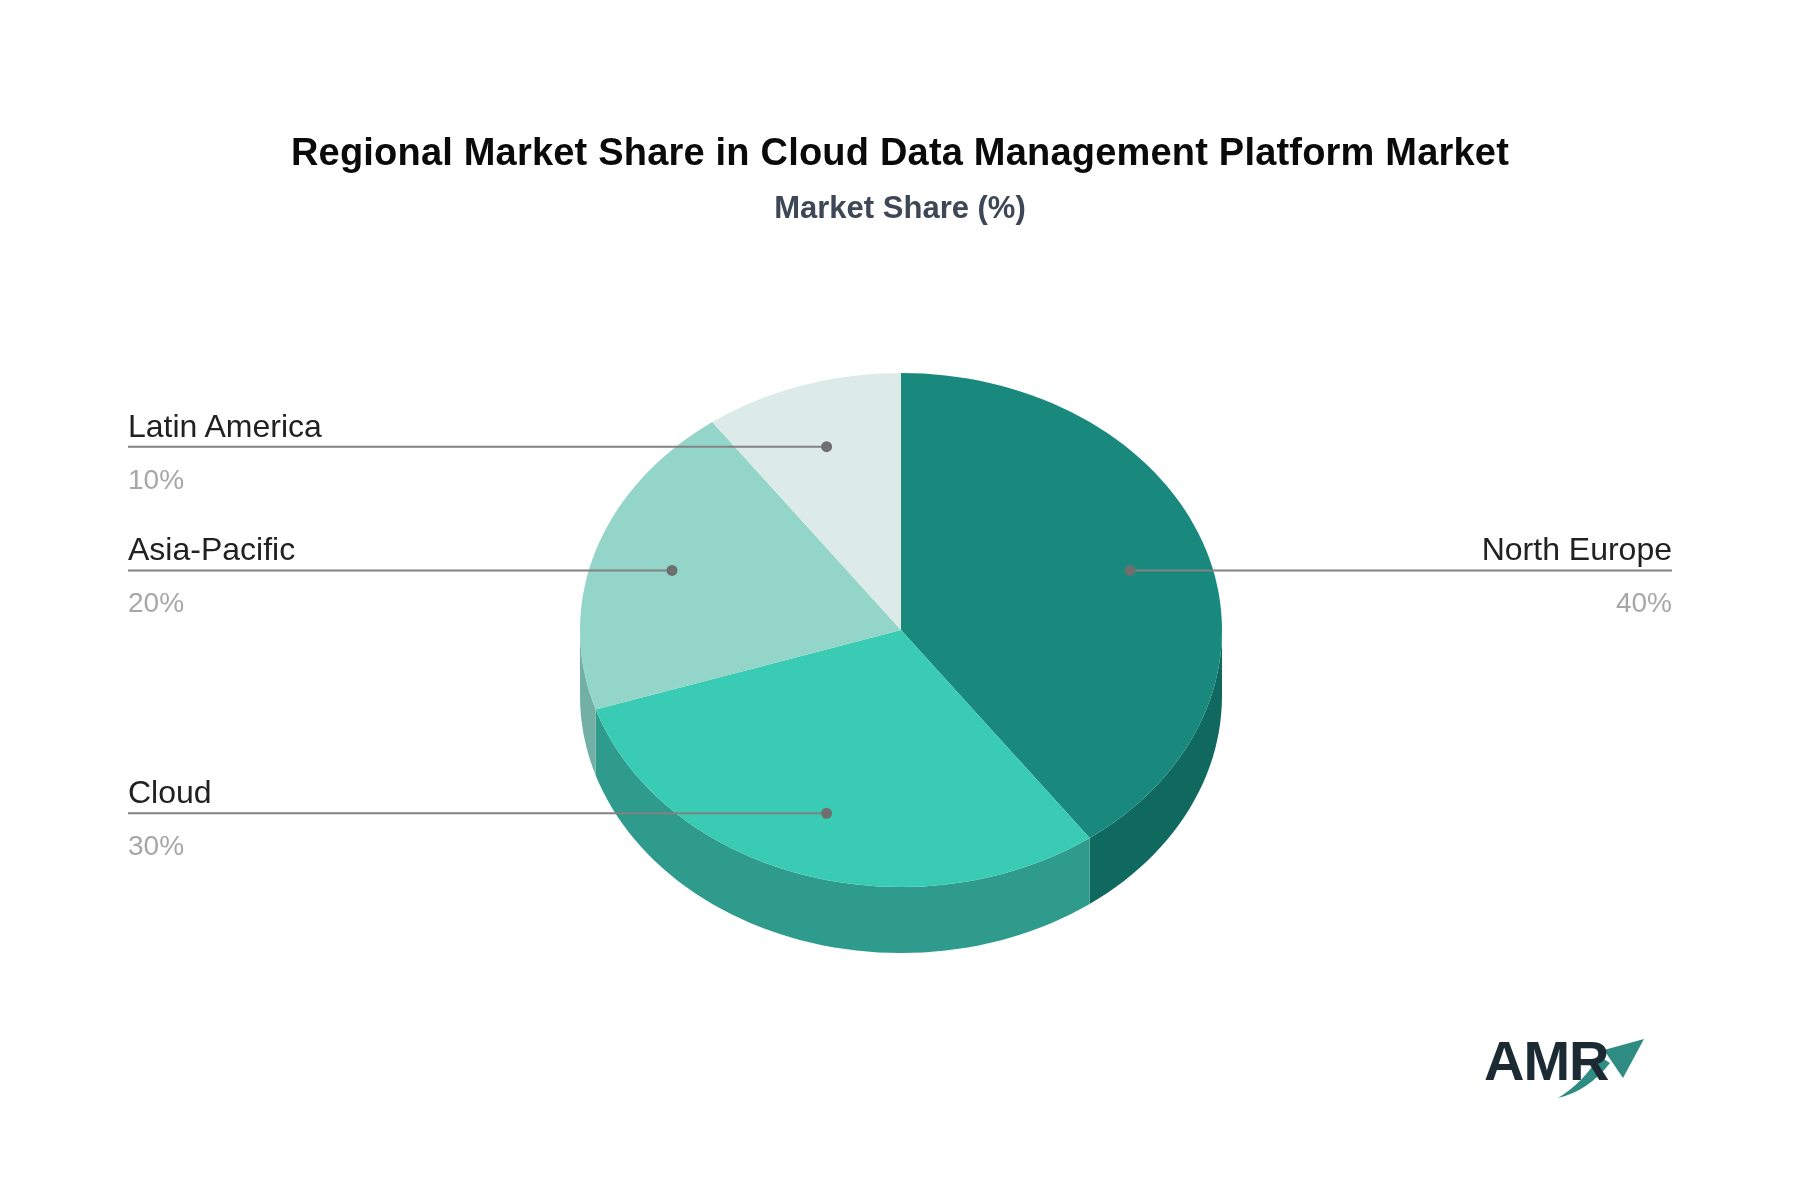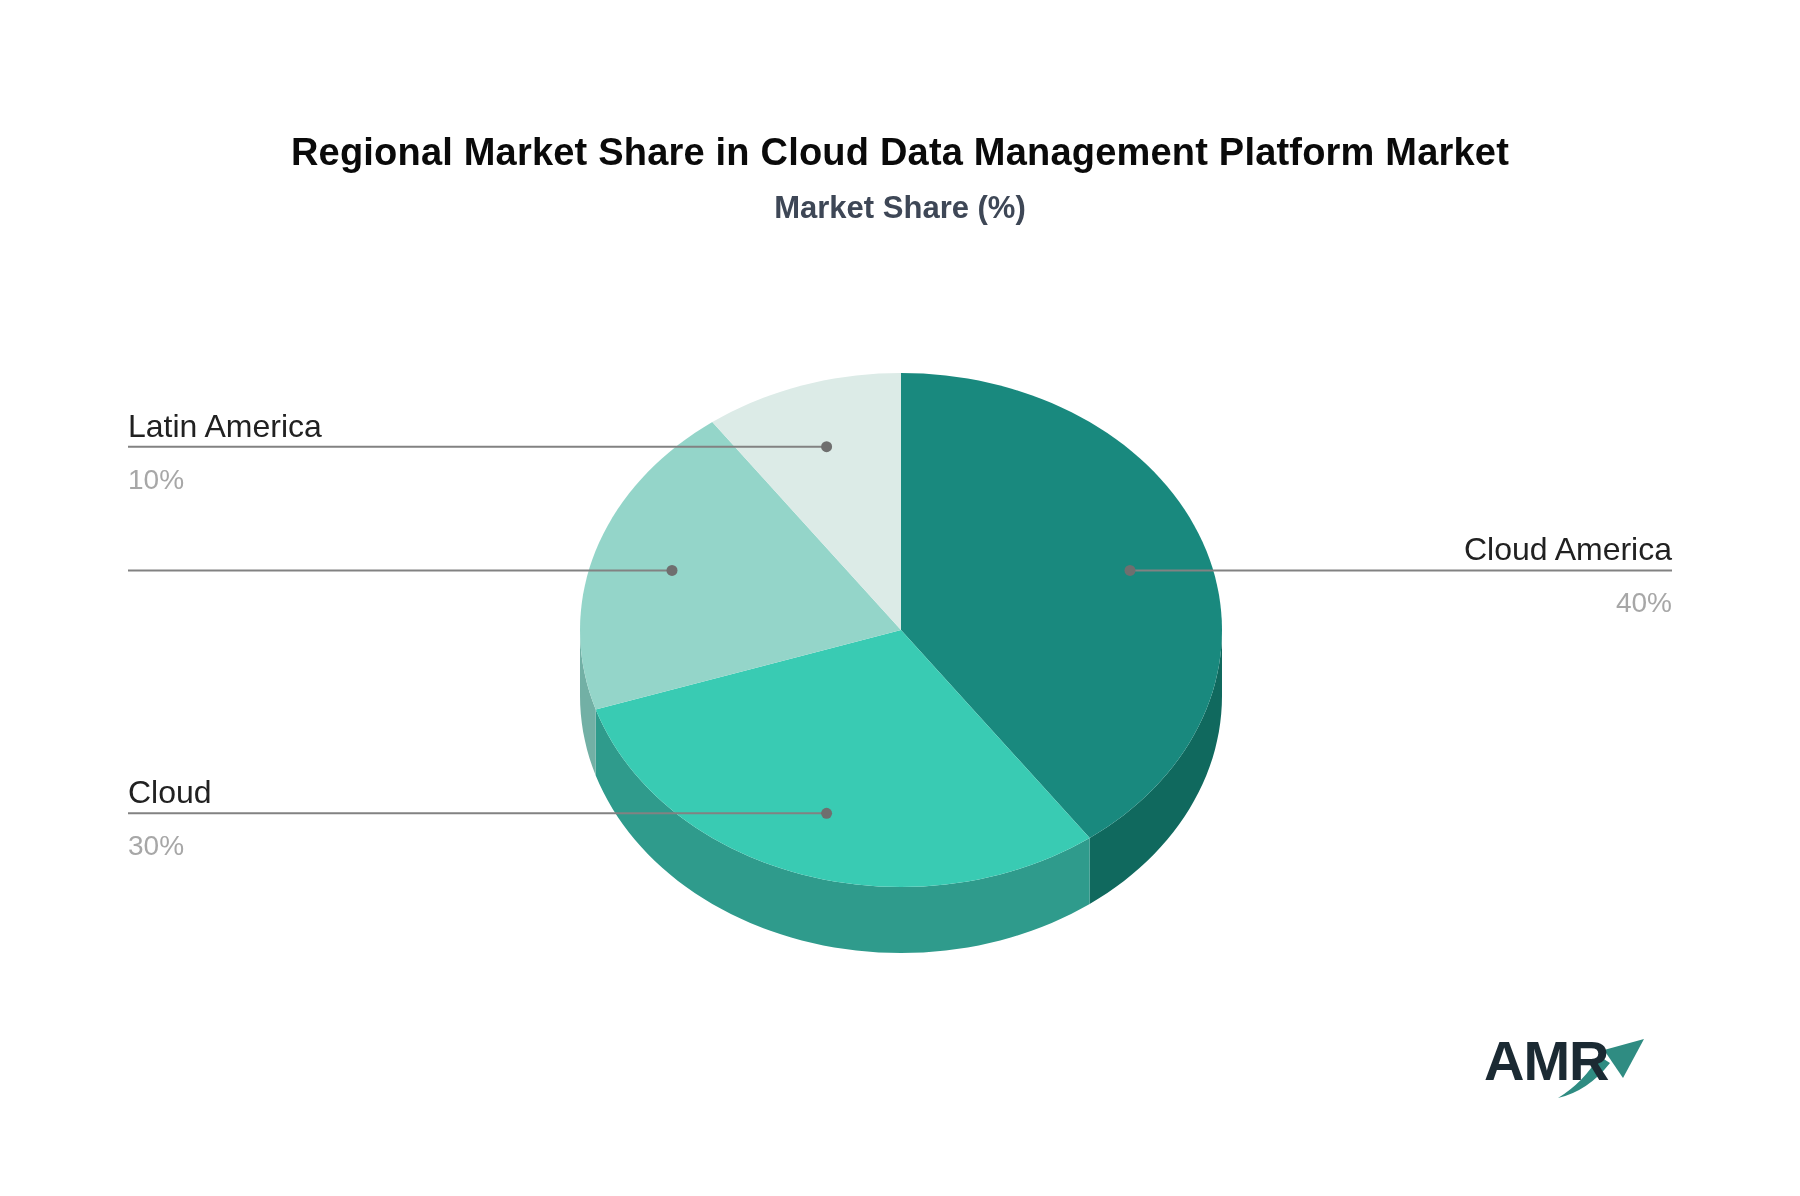--- a/index.html
+++ b/index.html
@@ -62,26 +62,30 @@
       <circle cx="1130.0" cy="570.4" r="5.5" fill="#6F6F6F"></circle>
       <line x1="128" y1="813.3" x2="826.6041586042313" y2="813.3" stroke="#828282" stroke-width="2"></line>
       <circle cx="826.6" cy="813.3" r="5.5" fill="#6F6F6F"></circle>
       <line x1="128" y1="570.4" x2="672.0331437019418" y2="570.4" stroke="#828282" stroke-width="2"></line>
       <circle cx="672.0" cy="570.4" r="5.5" fill="#6F6F6F"></circle>
       <line x1="128" y1="446.7" x2="826.6041586042313" y2="446.7" stroke="#828282" stroke-width="2"></line>
       <circle cx="826.6" cy="446.7" r="5.5" fill="#6F6F6F"></circle>
     </svg>
 
   <div class="callout right" id="callout-0" style="top: 534.437px; right: 128px;">
-    <div class="name">Cloud America</div>
+    <div class="name">North Europe</div>
     <div class="pct">40%</div>
   </div>
   <div class="callout" id="callout-1" style="top: 777.316px; left: 128px;">
     <div class="name">Cloud</div>
     <div class="pct">30%</div>
+  </div>
+  <div class="callout" id="callout-2" style="top: 534.437px; left: 128px;">
+    <div class="name">Asia-Pacific</div>
+    <div class="pct">20%</div>
   </div>
   <div class="callout" id="callout-3" style="top: 410.684px; left: 128px;">
     <div class="name">Latin America</div>
     <div class="pct">10%</div>
   </div>
 
   <div class="logo">
     <svg class="logo-arrow" viewBox="0 0 90 66" xmlns="http://www.w3.org/2000/svg">
       <path class="swoosh" d="M0 62 Q30 55 52 27 L41 20 Q26 46 0 62 Z"></path>
       <polygon class="head" points="86,3 46,14 65,42"></polygon>

